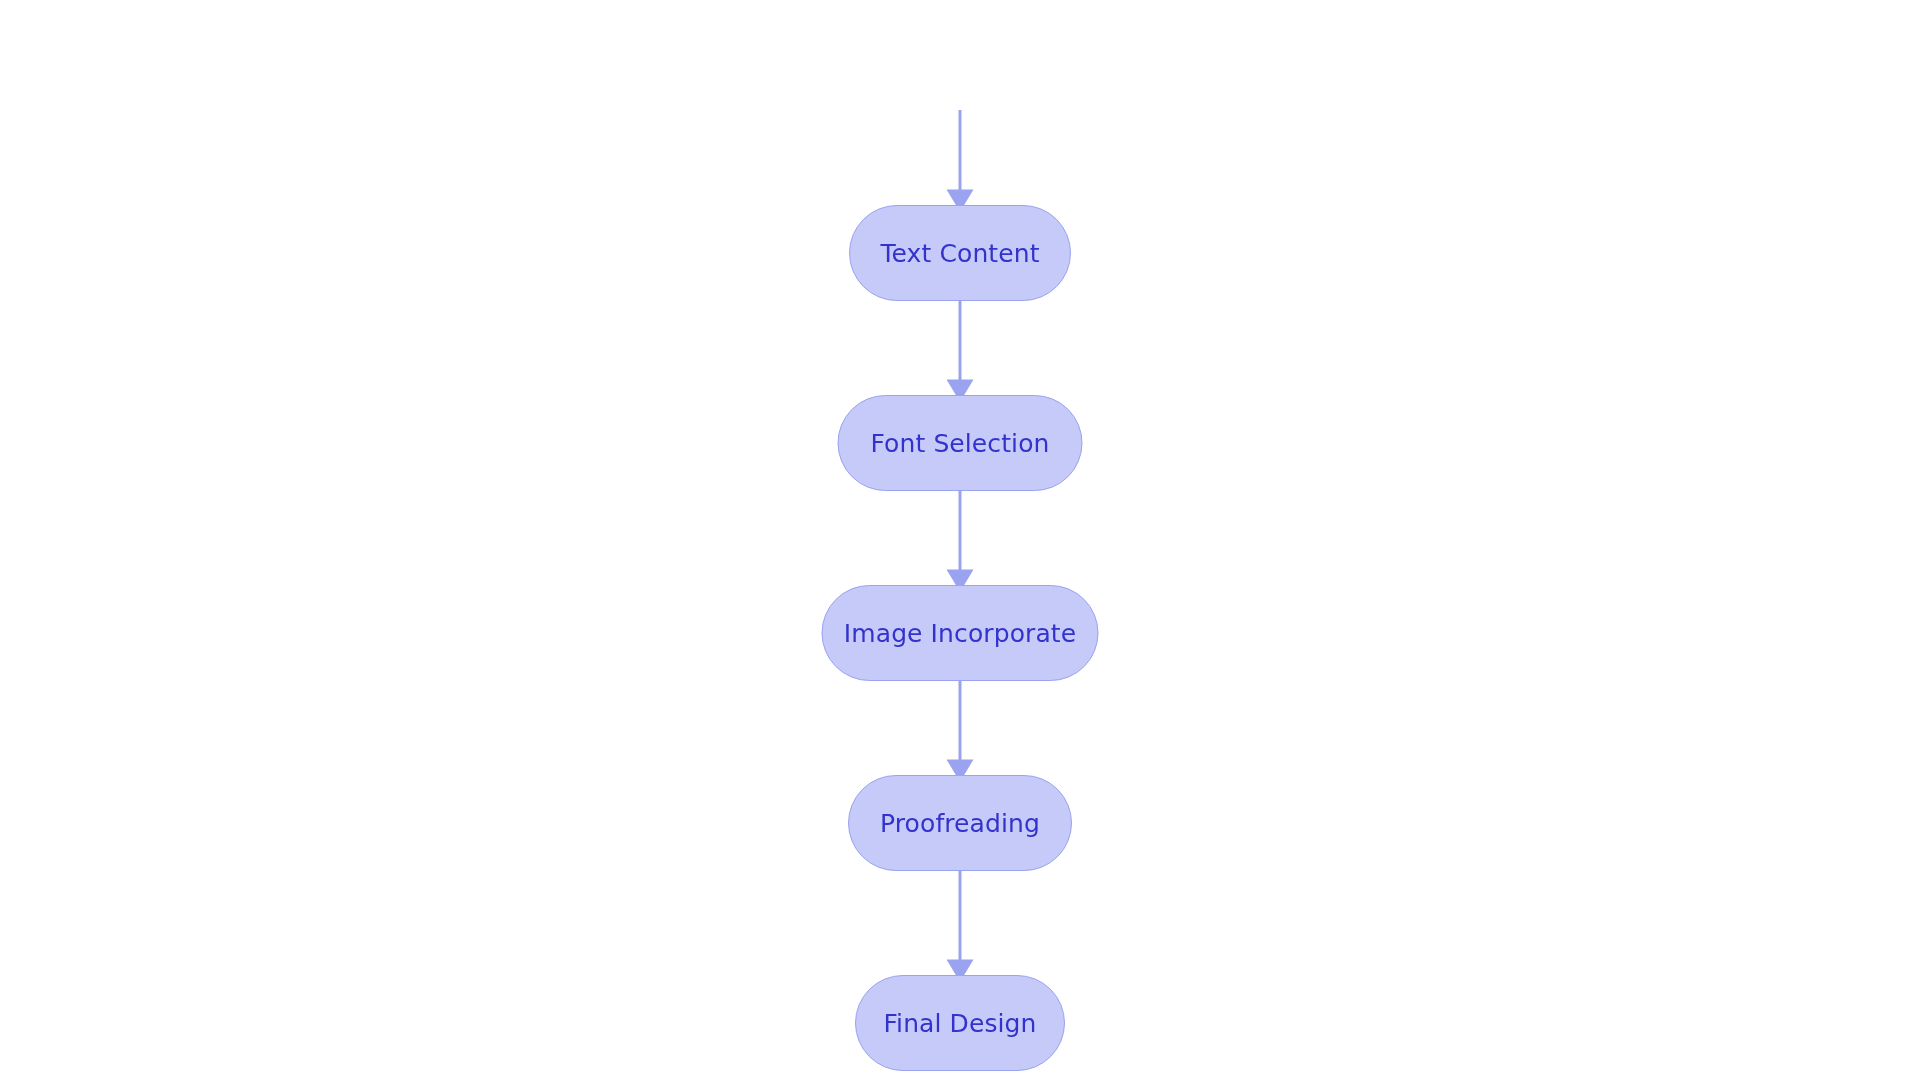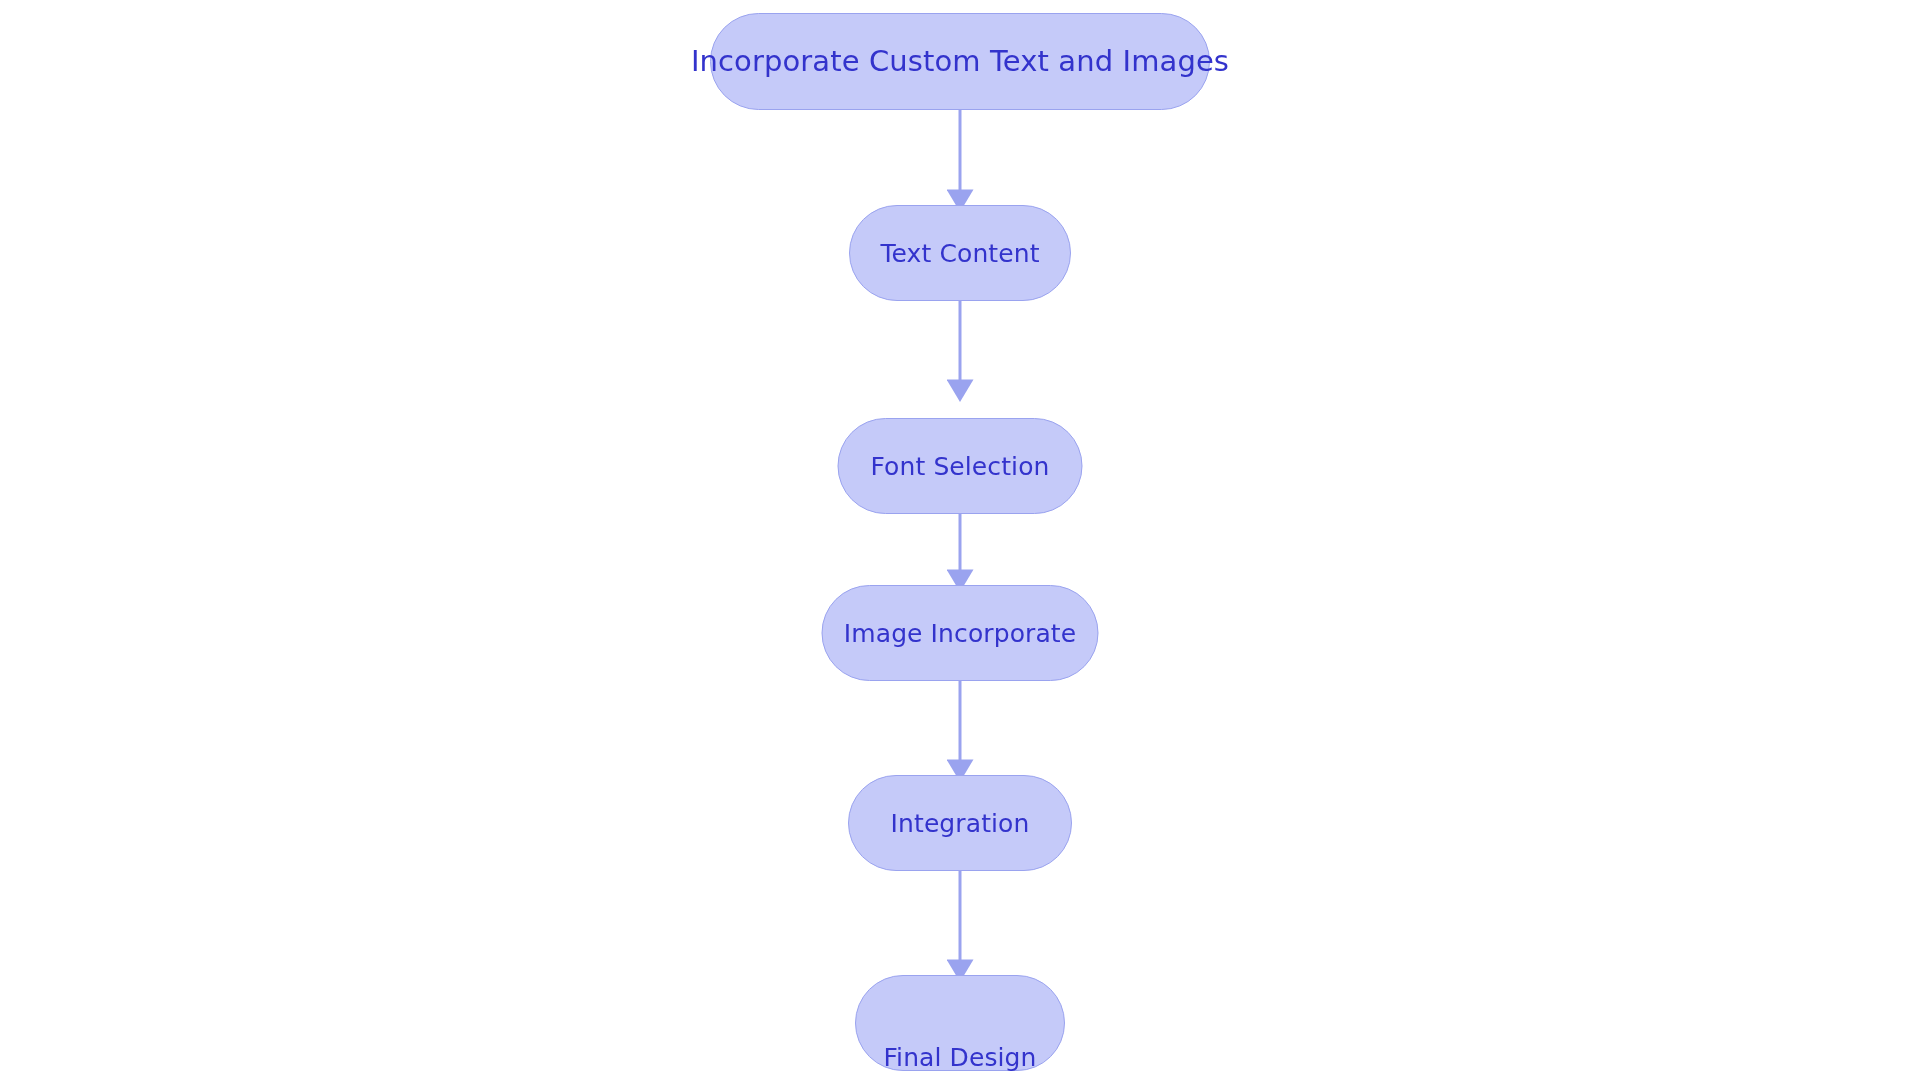--- a/index.html
+++ b/index.html
@@ -43,24 +43,24 @@
     color: #3333cc;
     font-size: 25px;
     font-weight: 400;
     letter-spacing: 0.1px;
     white-space: nowrap;
     line-height: 1;
   }
   .n0 { top: 13px;  height: 97px; width: 500px; }
   .n0 .node-label { font-size: 29px; }
   .n1 { top: 205px; height: 96px; width: 222px; }
-  .n2 { top: 418px; height: 96px; width: 245px; }
+  .n2 { top: 395px; height: 96px; width: 245px; }
   .n3 { top: 585px; height: 96px; width: 277px; }
   .n4 { top: 775px; height: 96px; width: 224px; }
-  .n5 { top: 975px; height: 96px; width: 210px; align-items: flex-end; }
+  .n5 { top: 975px; height: 96px; width: 210px; }
 </style>
 </head>
 <body>
 
 <div id="flow-canvas">
 
   <svg class="edge-layer" viewBox="0 0 1920 1083" width="1920" height="1083" xmlns="http://www.w3.org/2000/svg">
     <defs>
       <marker id="arrowhead" markerWidth="9" markerHeight="9" refX="1.2" refY="4.5" orient="auto" markerUnits="strokeWidth">
         <path d="M0,0 L0,9 L7.5,4.5 z" fill="#9aa3ef"></path>
@@ -71,37 +71,34 @@
 
     <line x1="960" y1="301" x2="960" y2="383" stroke="#9aa3ef" stroke-width="3" marker-end="url(#arrowhead)"></line>
 
     <line x1="960" y1="491" x2="960" y2="573" stroke="#9aa3ef" stroke-width="3" marker-end="url(#arrowhead)"></line>
 
     <line x1="960" y1="681" x2="960" y2="763" stroke="#9aa3ef" stroke-width="3" marker-end="url(#arrowhead)"></line>
 
     <line x1="960" y1="871" x2="960" y2="963" stroke="#9aa3ef" stroke-width="3" marker-end="url(#arrowhead)"></line>
   </svg>
 
-  <div class="node n0">
-    <span class="node-label">Incorporate Custom Text and Images</span>
-  </div>
 
   <div class="node n1">
     <span class="node-label">Text Content</span>
   </div>
 
   <div class="node n2">
     <span class="node-label">Font Selection</span>
   </div>
 
   <div class="node n3">
     <span class="node-label">Image Incorporate</span>
   </div>
 
   <div class="node n4">
-    <span class="node-label">Integration</span>
+    <span class="node-label">Proofreading</span>
   </div>
 
   <div class="node n5">
     <span class="node-label">Final Design</span>
   </div>
 
 </div>
 
 </body></html>

